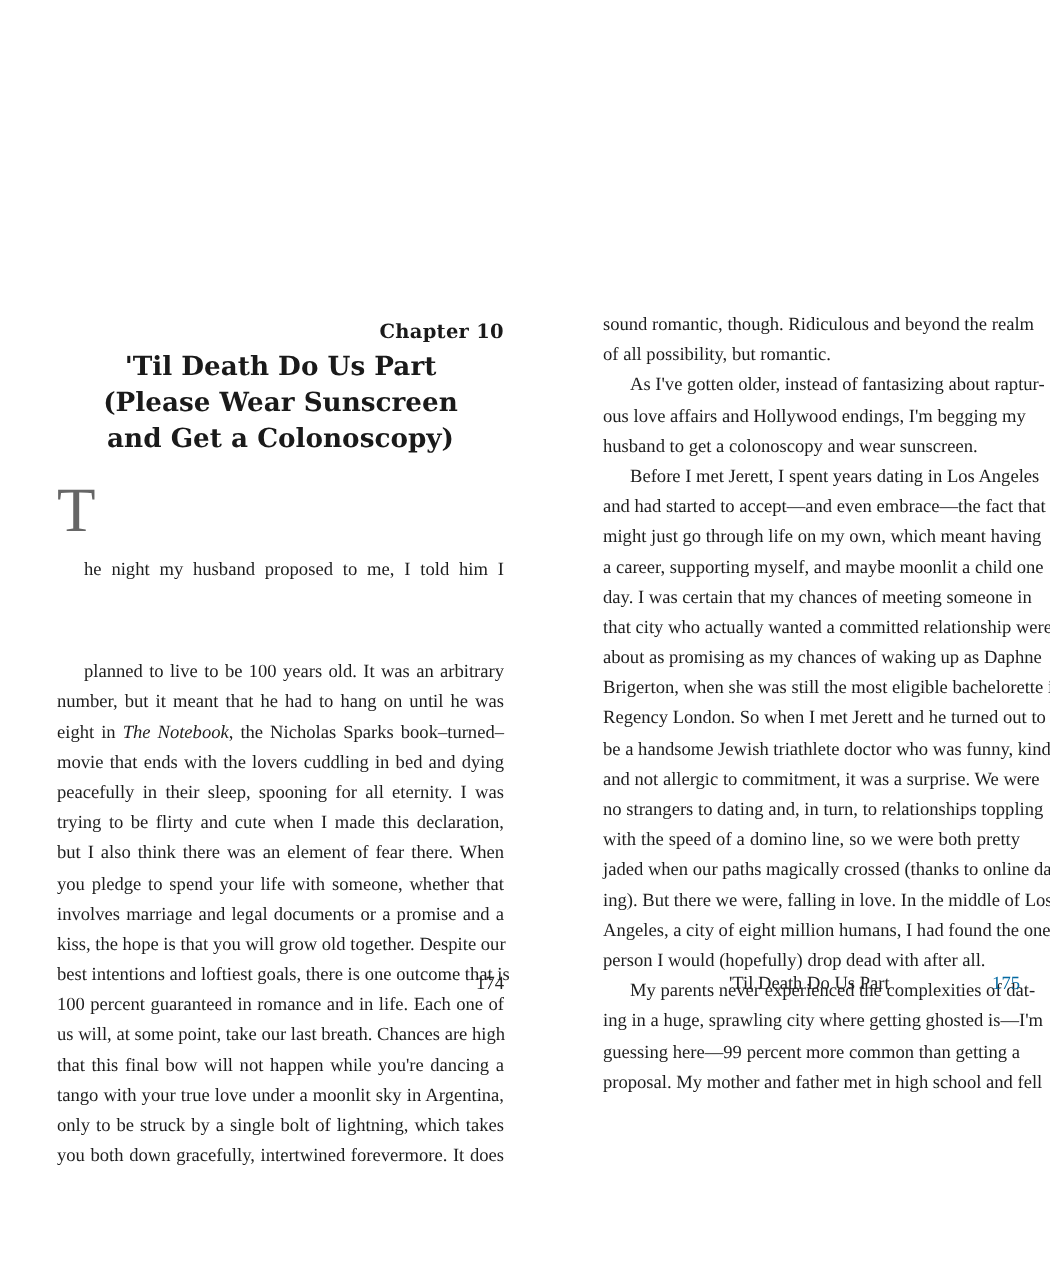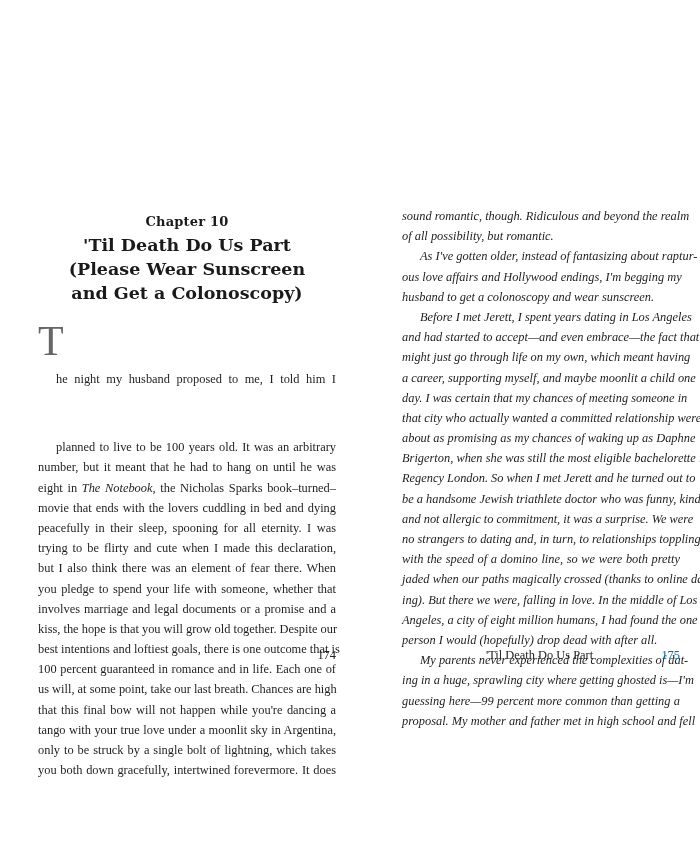--- a/index.html
+++ b/index.html
@@ -8,33 +8,33 @@
       font-family: "Liberation Serif", "DejaVu Serif", serif;
       color: #1e1e1e;
     }
     .page { position: absolute; top: 0; height: 855px; }
     .page-left { left: 38px; width: 298px; }
     .page-right { left: 402px; width: 278px; }
 
     .chapter-head { position: absolute; top: 213px; left: 0; width: 298px; text-align: center; }
     .chapter-num {
       font-family: "DejaVu Serif", serif; font-weight: bold; font-size: 13px;
-      letter-spacing: 0.2px; line-height: 18px; color: #1a1a1a;
+      letter-spacing: 0.2px; line-height: 18px; color: #1a1a1a; text-align: right;
     }
     .chapter-title {
       font-family: "DejaVu Serif", serif; font-weight: bold; font-size: 17.5px;
       line-height: 24px; color: #1a1a1a; margin-top: 2px;
     }
 
     .body-text {
       position: absolute; left: 0; width: 100%;
       font-size: 12.4px; line-height: 20.2px; text-align: justify;
     }
     .page-left .body-text { top: 321px; }
-    .page-right .body-text { top: 206px; font-style: italic; }
+    .page-right .body-text { top: 206px; }
 
     .line { display: block; white-space: nowrap; text-align: justify; text-align-last: justify; height: 20.2px; }
     .line.last { text-align-last: left; }
     .line.indent { padding-left: 18px; }
     .line.dropcap-line { padding-left: 18px; margin-top: 48px; }
 
     .dropcap {
       position: absolute; left: 0; top: 2px;
       font-size: 42px; line-height: 36px; color: #666666;
       font-family: "Liberation Serif", serif;

